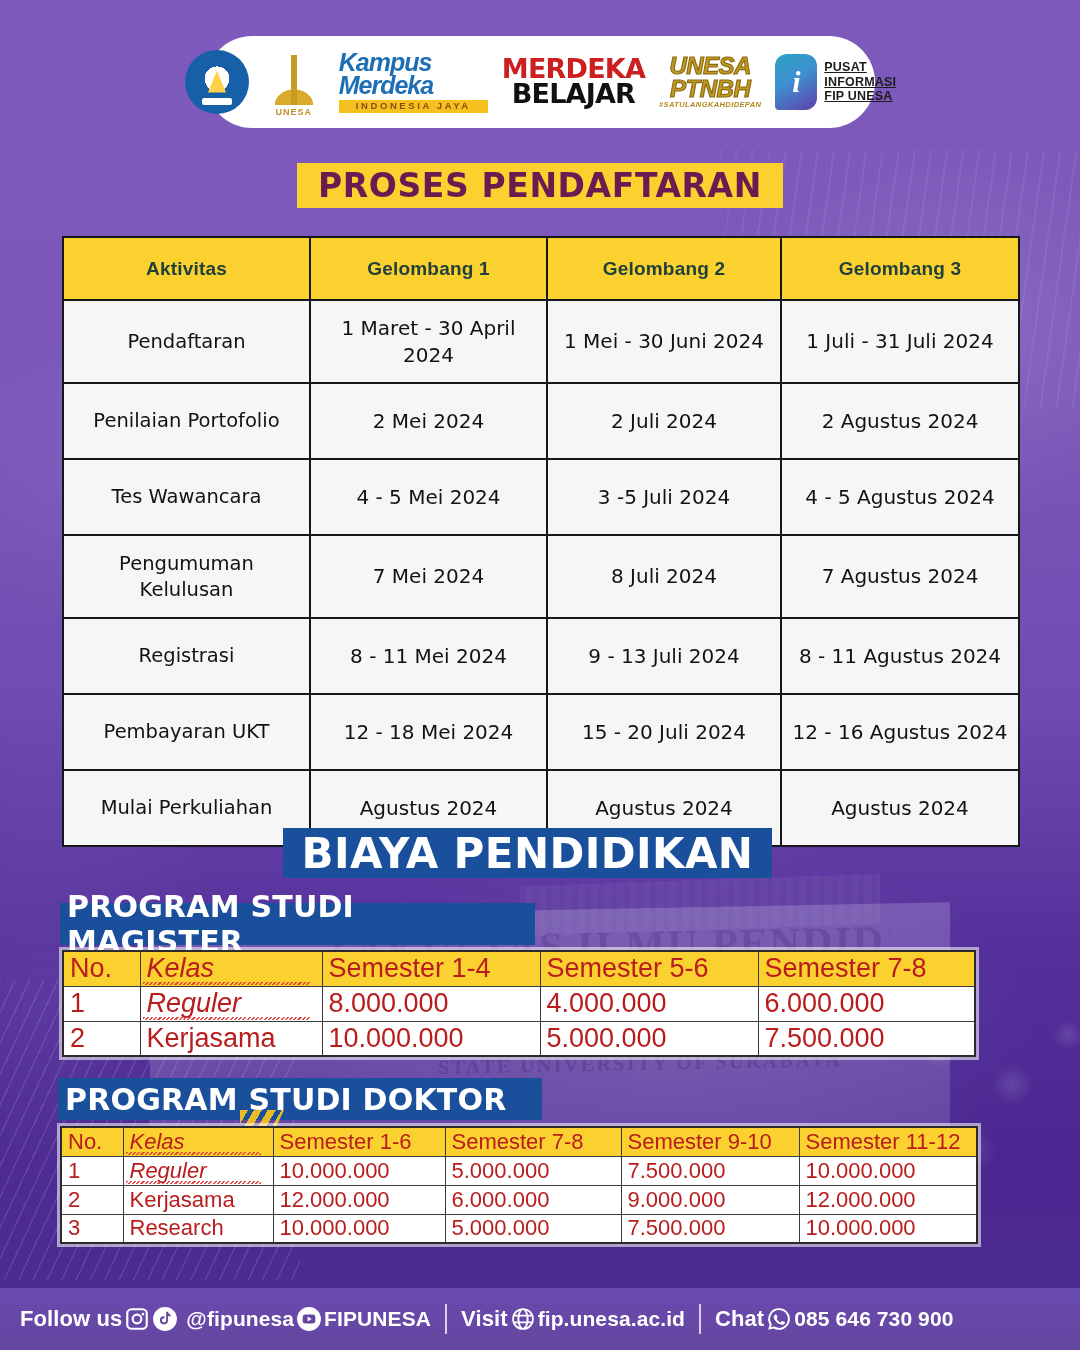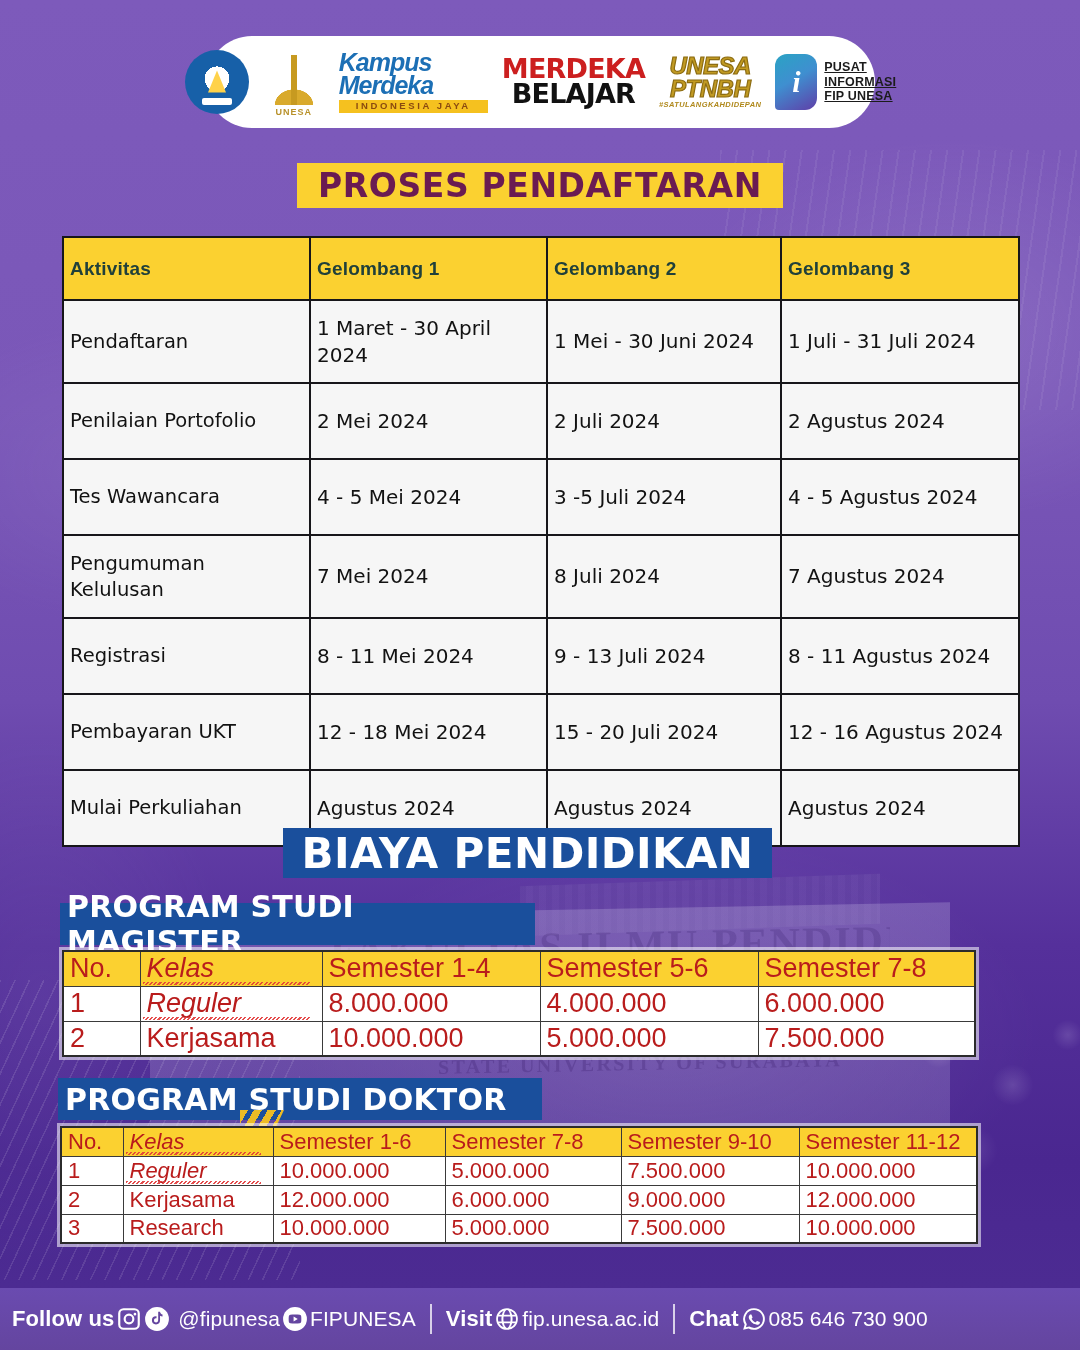--- a/index.html
+++ b/index.html
@@ -135,21 +135,21 @@
 
   
   .sched {
     position: absolute; left: 62px; top: 236px; width: 956px;
     border-collapse: collapse; table-layout: fixed;
     background: #f6f6f6;
     border: 2.5px solid #17161a;
   }
   .sched th, .sched td {
     border: 2.5px solid #17161a;
-    text-align: left; vertical-align: middle;
+    text-align: center; vertical-align: middle;
     padding: 8px 6px;
   }
   .sched th {
     background: #fbd130; color: #20403a;
     font-size: 19px; font-weight: 700; height: 63px;
     letter-spacing: .2px;
   }
   .sched td {
     background: #f6f6f6; color: #121212;
     font-size: 20px; font-weight: 400; line-height: 1.32;
@@ -206,24 +206,24 @@
     background:
       repeating-linear-gradient(135deg, #e23b3b 0 1.5px, transparent 1.5px 3px);
     opacity: .9;
   }
 
   
   .footer {
     position: absolute; left: 0; right: 0; bottom: 0; height: 62px;
     background: linear-gradient(180deg, #6a4bb0 0%, #64459f 100%);
     display: flex; align-items: center; gap: 2px;
-    padding: 0 12px; color: #fff;
+    padding: 0 20px; color: #fff;
   }
   .footer .lbl { font-size: 22px; font-weight: 700; letter-spacing: .1px; }
-  .footer .val { font-size: 21px; font-weight: 400; letter-spacing: .1px; }
+  .footer .val { font-size: 21px; font-weight: 700; letter-spacing: .1px; }
   .footer .divider { width: 2px; height: 30px; background: rgba(255,255,255,.75); margin: 0 12px; }
   .ic { width: 26px; height: 26px; flex: 0 0 auto; display: inline-flex; align-items: center; justify-content: center; }
   .ic svg { width: 26px; height: 26px; fill: #fff; }
   .gap6 { width: 4px; }
 </style>
 </head>
 <body>
 
 <div class="bg-root"></div>
 <div class="bg-photo"></div>

